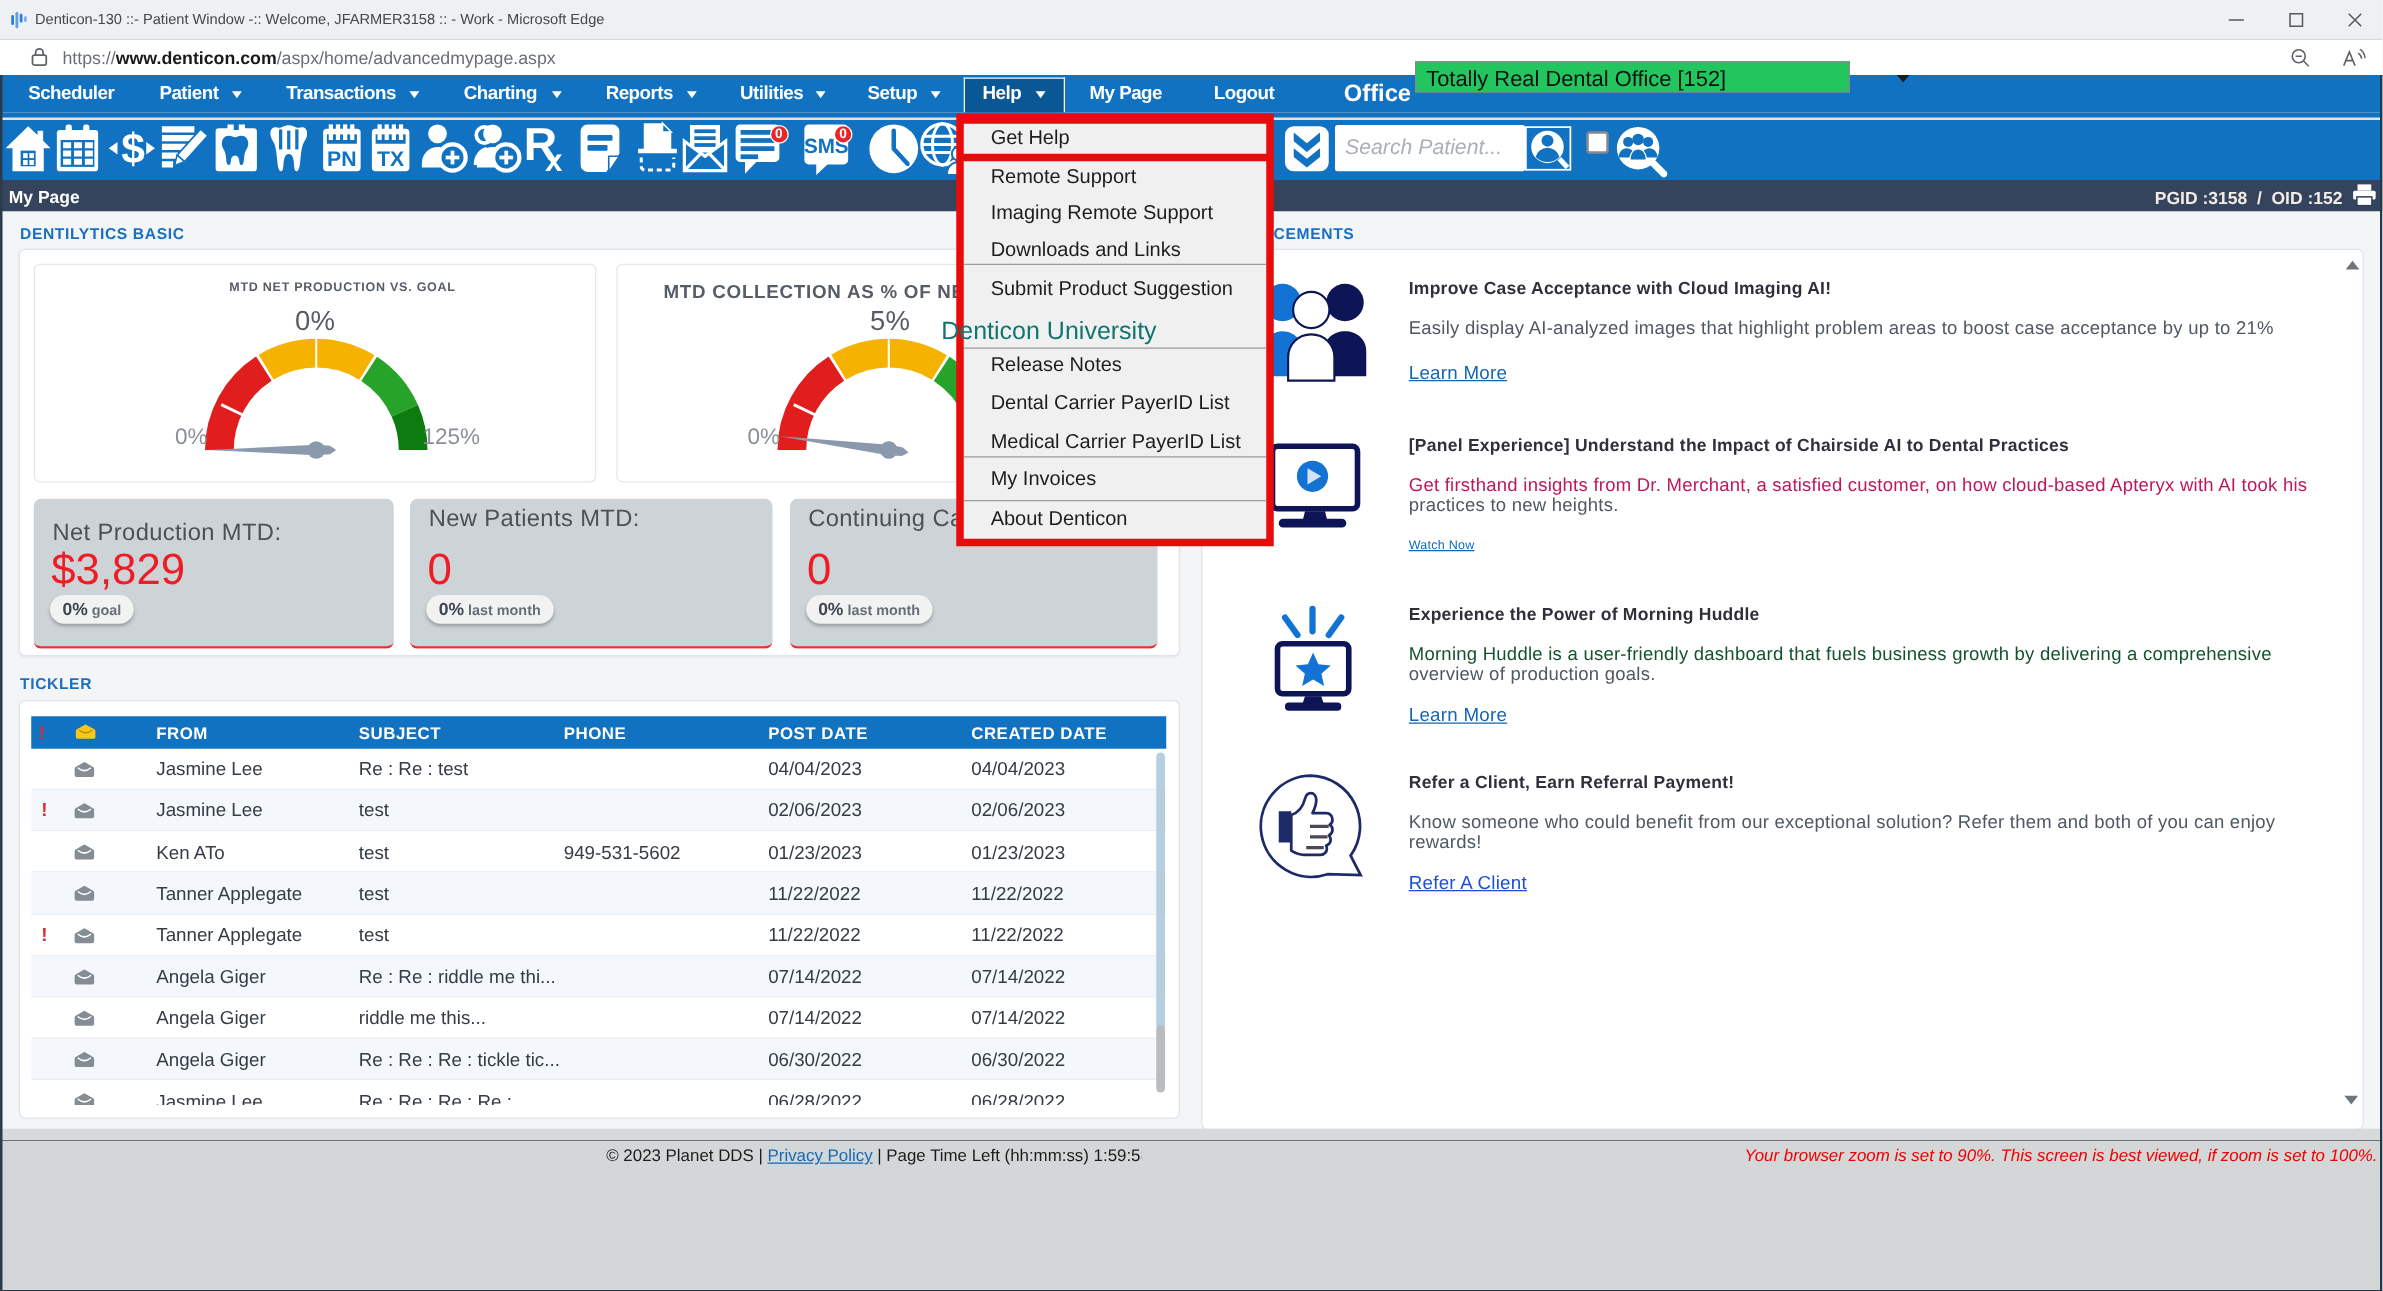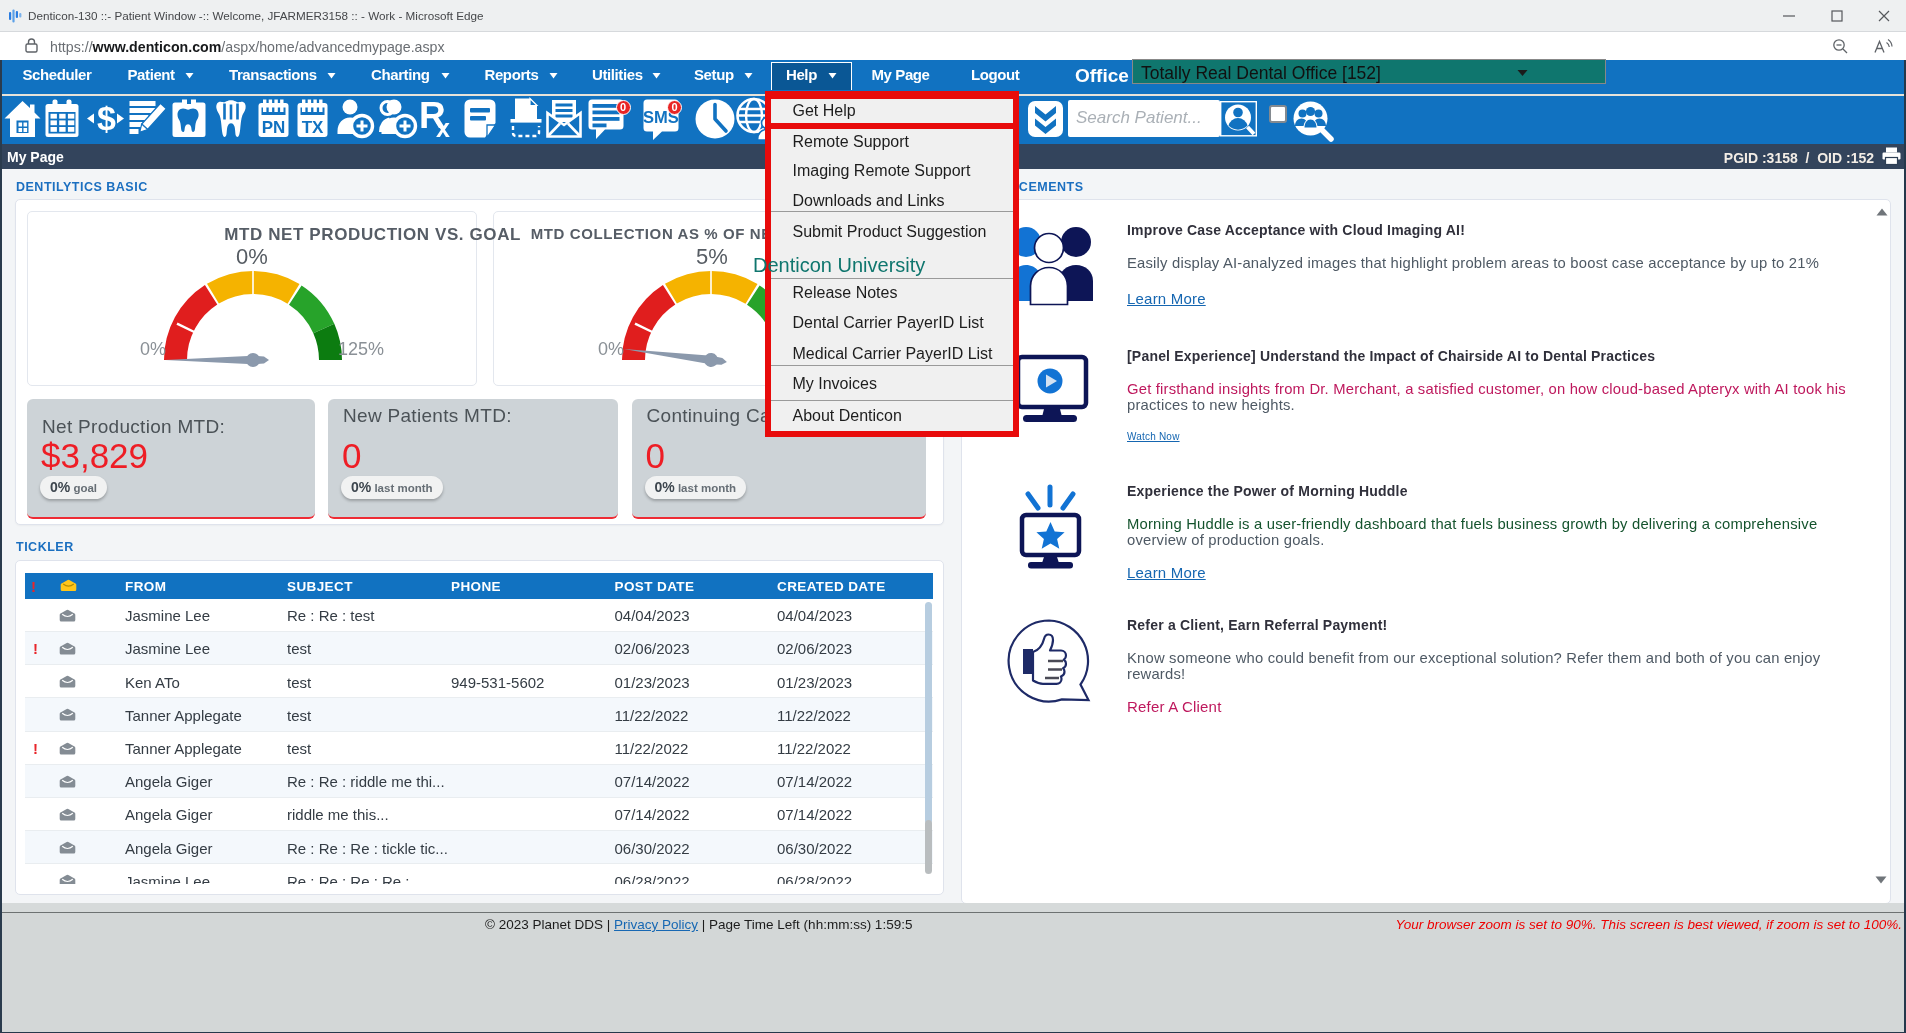--- a/index.html
+++ b/index.html
@@ -68,21 +68,21 @@
 <svg style="left:652px;top:72px" width="9" height="8" viewBox="0 0 9 8">
     <path d="M0.5 1 L8.5 1 L4.5 6.5 Z" fill="#fff"></path>
   </svg>
 <svg style="left:744px;top:72px" width="9" height="8" viewBox="0 0 9 8">
     <path d="M0.5 1 L8.5 1 L4.5 6.5 Z" fill="#fff"></path>
   </svg>
 <svg style="left:828px;top:72px" width="9" height="8" viewBox="0 0 9 8">
     <path d="M0.5 1 L8.5 1 L4.5 6.5 Z" fill="#fff"></path>
   </svg>
 <div class="abs" style="left:1075px;top:65px;font-size:19px;font-weight:bold;color:#fff">Office</div>
-<div class="abs" style="left:1132px;top:59px;width:474px;height:25px;background:#0f766e;border:1px solid #888">
+<div class="abs" style="left:1132px;top:49px;width:348px;height:25px;background:#22c55e;border:1px solid #888">
 <div class="abs" style="left:8px;top:3px;font-size:17.5px;color:#111">Totally Real Dental Office [152]</div>
 <svg style="left:384px;top:9px" width="11" height="8" viewBox="0 0 11 8">
       <path d="M0.5 1 L10.5 1 L5.5 7 Z" fill="#1b1b1b"></path>
     </svg>
 </div>
 <div class="abs" style="left:0;top:90px;width:1906px;height:54.5px;background:#1172c1"></div>
 <div class="abs" style="left:0;top:94.3px;width:1906px;height:1.3px;background:#e7e3da"></div>
 <svg style="left:4px;top:99px" width="37" height="39" viewBox="0 0 37 39">
 <path d="M18.5 2 L26 9 L26 5.5 L30.5 5.5 L30.5 13.5 L36.5 19.5 L31 19.5 L31 38 L6 38 L6 19.5 L0.5 19.5 Z" fill="#fff"></path>
 <rect x="12.5" y="21.5" width="12" height="12.5" fill="#1172c1"></rect>
@@ -248,21 +248,21 @@
 <rect x="4" y="0.5" width="11" height="5" fill="#fff"></rect>
 <rect x="0.5" y="5.5" width="18" height="7" rx="1.2" fill="#fff"></rect>
 <rect x="3.5" y="10.5" width="12" height="7" fill="#fff" stroke="#2e3f55" stroke-width="1.2"></rect>
 </svg>
 
 <div class="abs" style="left:16px;top:180px;font-size:12.5px;font-weight:bold;color:#1b6fc0;letter-spacing:0.5px">DENTILYTICS BASIC</div>
 <div class="abs" style="left:15px;top:199px;width:928.5px;height:326px;background:#fff;border:1px solid #dfe3ec;border-radius:5px;box-shadow:0 1px 2px rgba(0,0,0,0.04)"></div>
 <div class="abs" style="left:27px;top:211px;width:450px;height:174.5px;background:#fff;border:1px solid #e3e7ee;border-radius:5px"></div>
 <div class="abs" style="left:493px;top:211px;width:438px;height:174.5px;background:#fff;border:1px solid #e3e7ee;border-radius:5px"></div>
 
-<div class="abs" style="left:27px;top:225px;width:494px;text-align:right;font-size:17px;font-weight:bold;color:#565d66;letter-spacing:0.6px">MTD NET PRODUCTION VS. GOAL</div>
+<div class="abs" style="left:27px;top:225px;width:494px;text-align:center;font-size:10px;font-weight:bold;color:#565d66;letter-spacing:0.6px">MTD NET PRODUCTION VS. GOAL</div>
 <div class="abs" style="left:27px;top:244px;width:450px;text-align:center;font-size:22px;color:#565c63">0%</div>
 <div class="abs" style="left:143px;top:260px">
     <svg width="220" height="112" viewBox="0 0 220 112">
       <path d="M21.0 100.0 A89 89 0 0 1 61.9 25.1 L74.3 44.5 A66 66 0 0 0 44.0 100.0 Z" fill="#e01e1e"></path>
       <path d="M64.0 23.8 A89 89 0 0 1 156.5 24.1 L144.5 43.7 A66 66 0 0 0 75.9 43.5 Z" fill="#f5b300"></path>
       <path d="M158.6 25.4 A89 89 0 0 1 191.3 63.8 L170.3 73.2 A66 66 0 0 0 146.0 44.7 Z" fill="#27a32a"></path>
       <path d="M191.3 63.8 A89 89 0 0 1 199.0 100.0 L176.0 100.0 A66 66 0 0 0 170.3 73.2 Z" fill="#0c7c10"></path>
       <line x1="51.3" y1="72.0" x2="34.0" y2="63.7" stroke="#fff" stroke-width="2.4"></line>
       <line x1="110.0" y1="35.0" x2="110.0" y2="10.0" stroke="#fff" stroke-width="1.6"></line>
       <g transform="rotate(0 110 100)">
@@ -423,21 +423,21 @@
 <div class="abs" style="left:1127px;top:381.0px;font-size:14.8px;color:#be185d;letter-spacing:0.2px">Get firsthand insights from Dr. Merchant, a satisfied customer, on how cloud-based Apteryx with AI took his</div>
 <div class="abs" style="left:1127px;top:397.2px;font-size:14.8px;color:#4e5964;letter-spacing:0.2px">practices to new heights.</div>
 <div class="abs" style="left:1127px;top:431px;font-size:10px;color:#1566b1;text-decoration:underline;letter-spacing:0.2px">Watch Now</div>
 <div class="abs" style="left:1127px;top:483px;font-size:14px;font-weight:bold;color:#30303b;letter-spacing:0.2px">Experience the Power of Morning Huddle</div>
 <div class="abs" style="left:1127px;top:516.0px;font-size:14.8px;color:#14532d;letter-spacing:0.2px">Morning Huddle is a user-friendly dashboard that fuels business growth by delivering a comprehensive</div>
 <div class="abs" style="left:1127px;top:532.2px;font-size:14.8px;color:#4e5964;letter-spacing:0.2px">overview of production goals.</div>
 <div class="abs" style="left:1127px;top:564px;font-size:15px;color:#1566b1;text-decoration:underline;letter-spacing:0.2px">Learn More</div>
 <div class="abs" style="left:1127px;top:617px;font-size:14px;font-weight:bold;color:#30303b;letter-spacing:0.2px">Refer a Client, Earn Referral Payment!</div>
 <div class="abs" style="left:1127px;top:650.0px;font-size:14.8px;color:#4e5964;letter-spacing:0.2px">Know someone who could benefit from our exceptional solution? Refer them and both of you can enjoy</div>
 <div class="abs" style="left:1127px;top:666.2px;font-size:14.8px;color:#4e5964;letter-spacing:0.2px">rewards!</div>
-<div class="abs" style="left:1127px;top:698px;font-size:15px;color:#be185d;letter-spacing:0.2px">Refer A Client</div>
+<div class="abs" style="left:1127px;top:698px;font-size:15px;color:#1d4ed8;text-decoration:underline;letter-spacing:0.2px">Refer A Client</div>
 <svg style="left:1008px;top:226px" width="88" height="80" viewBox="0 0 88 80">
 <circle cx="18" cy="16" r="15" fill="#1273d4"></circle>
 <path d="M1 75 L1 58 c0-11 7.5-19 17-19 c5 0 9.5 2.2 12.5 6 L31 75 Z" fill="#1273d4"></path>
 <circle cx="68" cy="16" r="15" fill="#0d1556"></circle>
 <path d="M51 75 L51 55 c0-9.5 7.5-16 17-16 c9.5 0 17 6.5 17 16 L85 75 Z" fill="#0d1556"></path>
 <circle cx="41" cy="22" r="14.5" fill="#fff" stroke="#0d1556" stroke-width="1.7"></circle>
 <path d="M22.5 78.5 L22.5 60 c0-10.5 8-18.5 18.5-18.5 c10.5 0 18.5 8 18.5 18.5 L59.5 78.5 Z" fill="#fff" stroke="#0d1556" stroke-width="1.7"></path>
 </svg>
 <svg style="left:1014px;top:355px" width="76" height="68" viewBox="0 0 76 68">
 <rect x="4" y="2" width="68" height="50" rx="4" fill="none" stroke="#0d1556" stroke-width="4.5"></rect>

